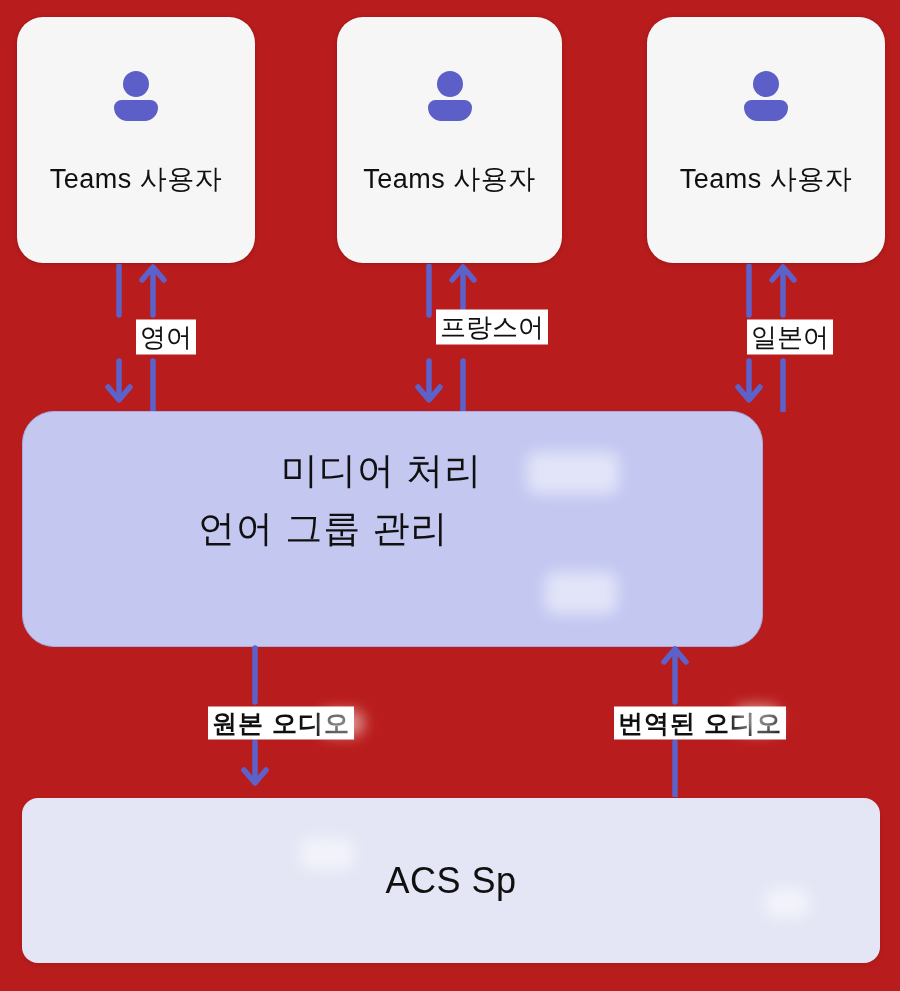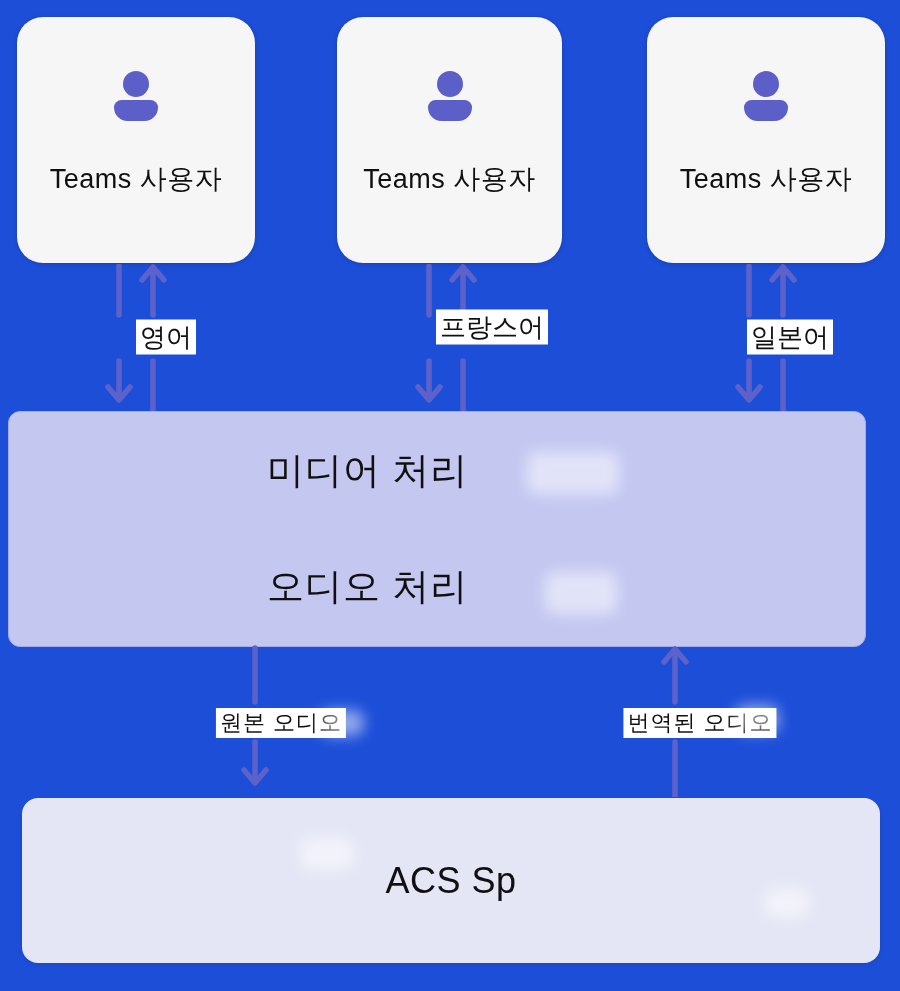--- a/index.html
+++ b/index.html
@@ -5,21 +5,21 @@
   :root{
     --accent:#5b5fc7;
     --arrow:#5d62cb;
     --proc-bg:#c4c8f1;
     --acs-bg:#e4e6f5;
     --card-bg:#f6f6f6;
     --ink:#101010;
   }
   html,body{margin:0;padding:0;background:#ffffff;}
   body{font-family:"Liberation Sans", sans-serif;color:var(--ink);}
-  #canvas{position:relative;width:900px;height:991px;background:#1d4ed8;overflow:hidden;}
+  #canvas{position:relative;width:900px;height:991px;background:#b91c1c;overflow:hidden;}
 
   
   .user-card{
     position:absolute;top:17px;width:238px;height:246px;
     background:var(--card-bg);border-radius:26px;
     box-shadow:0 1px 5px rgba(0,0,0,.16),0 0 1px rgba(0,0,0,.10);
     display:flex;flex-direction:column;align-items:center;
   }
   .person-icon{margin-top:54px;display:flex;flex-direction:column;align-items:center;}
   .person-icon .head{width:26px;height:26px;border-radius:50%;background:var(--accent);}
@@ -28,26 +28,26 @@
   .card-label{margin-top:40px;font-size:27px;letter-spacing:.5px;white-space:nowrap;}
 
   
   .connector{position:absolute;}
   .connector path{fill:none;stroke:var(--arrow);stroke-width:5.5;
     stroke-linecap:round;stroke-linejoin:round;}
 
   
   .flow-label{position:absolute;transform:translate(-50%,-50%);
     font-size:26px;white-space:nowrap;background:#ffffff;padding:0 4px;margin-left:40px;}
-  .flow-label.large{font-size:22px;letter-spacing:1px;}
+  .flow-label.large{font-size:25px;letter-spacing:1px;font-weight:bold;}
 
   
   .processor-box{
-    position:absolute;left:8px;top:411px;width:858px;height:236px;
-    background:var(--proc-bg);border:1px solid #a6abe3;border-radius:12px;
+    position:absolute;left:22px;top:411px;width:741px;height:236px;
+    background:var(--proc-bg);border:1px solid #a6abe3;border-radius:32px;
     box-sizing:border-box;
   }
   .proc-line{position:absolute;font-size:37px;line-height:46px;
     letter-spacing:1px;white-space:nowrap;color:var(--ink);}
 
   
   .acs-box{
     position:absolute;left:22px;top:798px;width:858px;height:165px;
     background:var(--acs-bg);border-radius:16px;
     box-shadow:0 2px 5px rgba(0,0,0,.08);
@@ -113,21 +113,21 @@
     <path d="M8 123 L19 136 L30 123"></path>
     <path d="M53 97 V147"></path>
   </svg>
 
   <div class="flow-label" style="left:126px;top:337px">영어</div>
   <div class="flow-label" style="left:452px;top:327px">프랑스어</div>
   <div class="flow-label" style="left:750px;top:337px">일본어</div>
 
   <div class="processor-box">
     <div class="proc-line" style="left:258px;top:36px">미디어 처리</div>
-    <div class="proc-line" style="left:258px;top:152px">오디오 처리</div>
+    <div class="proc-line" style="left:175px;top:94px">언어 그룹 관리</div>
   </div>
 
   <svg class="connector" style="left:235px;top:645px" width="40" height="150" viewBox="0 0 40 150">
     <path d="M20 3 V57"></path>
     <path d="M20 97 V136"></path>
     <path d="M9 125 L20 138 L31 125"></path>
   </svg>
   <svg class="connector" style="left:655px;top:645px" width="40" height="152" viewBox="0 0 40 152">
     <path d="M9 17 L20 4 L31 17"></path>
     <path d="M20 5 V57"></path>

